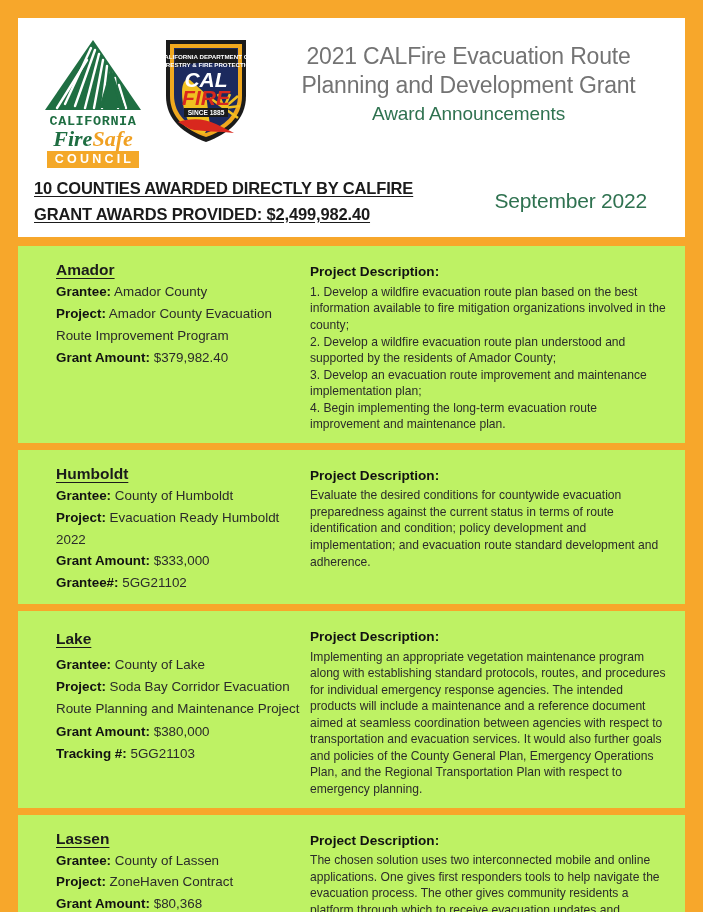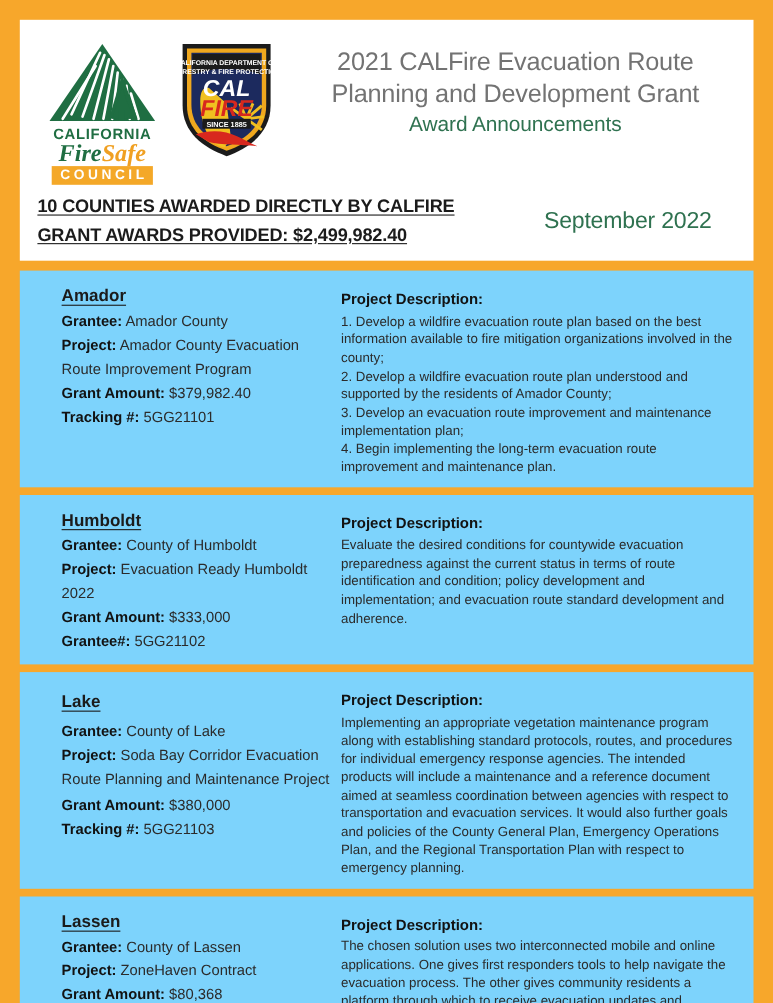--- a/index.html
+++ b/index.html
@@ -33,21 +33,21 @@
   .logo-cfsc {
     width: 118px;
     flex: 0 0 118px;
     padding-top: 6px;
     display: flex;
     flex-direction: column;
     align-items: center;
   }
   .cfsc-mark { width: 104px; height: 76px; }
   .cfsc-california {
-    font-family: Liberation Sans, sans-serif;
+    font-family: Liberation Mono, monospace;
     font-weight: bold;
     font-size: 13.5px;
     letter-spacing: 0.6px;
     color: #1F6E42;
     line-height: 1;
     margin-top: 1px;
   }
   .cfsc-firesafe {
     font-family: "Liberation Serif", serif;
     font-weight: bold;
@@ -119,21 +119,21 @@
   
   .cards {
     margin-top: 9px;
     flex: 1 1 auto;
     display: flex;
     flex-direction: column;
     gap: 7px;
     min-height: 0;
   }
   .card {
-    background: #7dd3fc;
+    background: #bef264;
     display: flex;
     padding: 13px 16px 10px 16px;
     gap: 8px;
   }
   .card-left {
     flex: 0 0 268px;
     padding-left: 22px;
     padding-top: 2px;
   }
   .card-right { flex: 1 1 auto; padding-top: 3px; }
@@ -246,21 +246,20 @@
   </div>
 
   <div class="cards">
 
     <div class="card card-amador">
       <div class="card-left">
         <div class="county-name">Amador</div>
         <div class="field"><b>Grantee:</b> <span>Amador County</span></div>
         <div class="field"><b>Project:</b> <span>Amador County Evacuation Route Improvement Program</span></div>
         <div class="field"><b>Grant Amount:</b> <span>$379,982.40</span></div>
-        <div class="field"><b>Tracking #:</b> <span>5GG21101</span></div>
       </div>
       <div class="card-right">
         <div class="desc-head">Project Description:</div>
         <div class="desc-body">1. Develop a wildfire evacuation route plan based on the best information available to fire mitigation organizations involved in the county;
 2. Develop a wildfire evacuation route plan understood and supported by the residents of Amador County;
 3. Develop an evacuation route improvement and maintenance implementation plan;
 4. Begin implementing the long-term evacuation route improvement and maintenance plan.</div>
       </div>
     </div>
 

